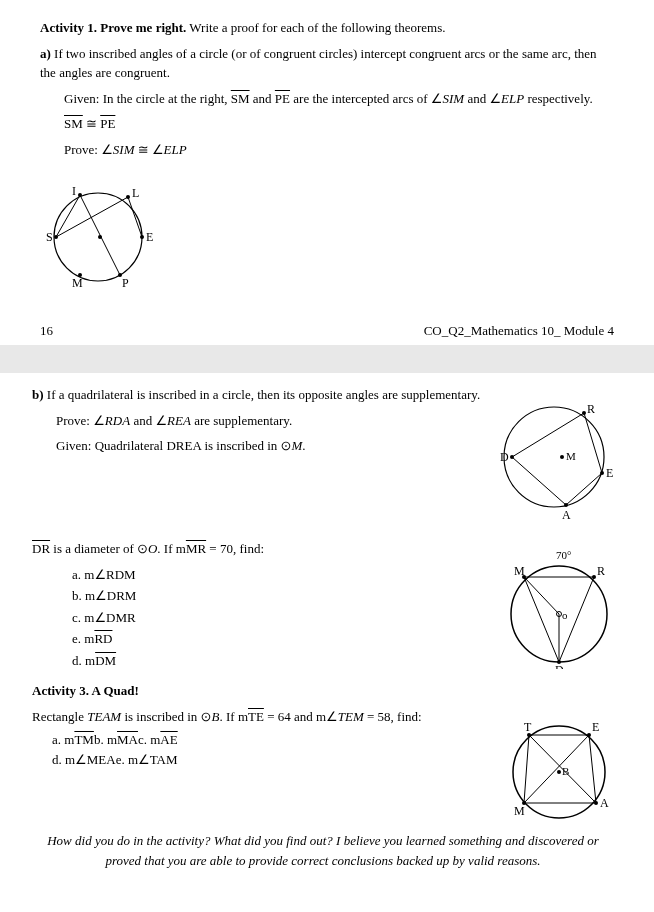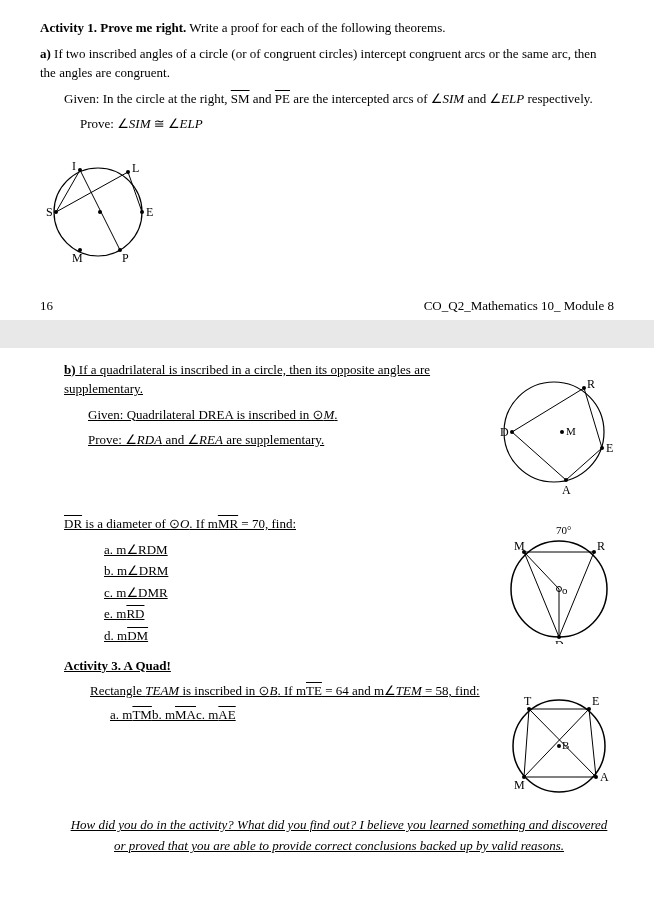--- a/index.html
+++ b/index.html
@@ -25,23 +25,22 @@
 
     
     .section-gray {
       background: #e8e8e8;
       height: 28px;
       width: 100%;
     }
 
     
     .section-bottom {
-      padding: 12px 40px 18px 64px;
+      padding: 12px 40px 18px 32px;
       background: #fff;
-      text-decoration: underline;
     }
 
     .activity-title {
       font-weight: bold;
       display: inline;
     }
 
     .normal-text {
       display: inline;
       font-weight: normal;
@@ -56,21 +55,21 @@
       gap: 10px;
       margin-bottom: 8px;
       flex-direction: column;
     }
     .part-a-text { flex: 1; }
     .part-a-diagram { width: 120px; flex-shrink: 0; margin-top: 0px; }
 
     .overline { text-decoration: overline; }
 
     .given-block { margin-left: 24px; margin-bottom: 4px; }
-    .prove-block { margin-left: 40px; margin-top: 6px; }
+    .prove-block { margin-left: 24px; margin-top: 6px; }
 
     
     .footer-line {
       display: flex;
       justify-content: space-between;
       align-items: center;
       padding: 6px 40px;
       background: #fff;
       border-top: none;
       text-align: center;
@@ -82,47 +81,46 @@
       align-items: flex-start;
       gap: 10px;
       margin-bottom: 10px;
     }
     .part-b-text { flex: 1; }
     .part-b-diagram { width: 120px; flex-shrink: 0; }
 
     
     .act2-layout {
       display: flex;
-      align-items: center;
+      align-items: flex-start;
       gap: 26px;
     }
     .act2-text { flex: 1; }
     .act2-diagram { width: 110px; flex-shrink: 0; }
 
     .list-item { margin-left: 40px; margin-bottom: 2px; }
 
     
     .act3-layout {
       display: flex;
       align-items: flex-start;
       gap: 10px;
     }
-    .act3-text { flex: 1; margin-left: 26px; }
+    .act3-text { flex: 1; }
     .act3-diagram { width: 110px; flex-shrink: 0; }
 
     .act3-row {
       display: flex;
       margin-left: 20px;
       margin-bottom: 4px;
     }
 
     .italic-block {
       font-style: italic;
       text-align: center;
-      margin-top: 10px;
       line-height: 1.6;
     }
 
     svg text { font-family: 'Times New Roman', Times, serif; }
   </style>
 </head>
 <body>
 
 <div class="page">
 
@@ -134,20 +132,21 @@
     </p>
 
     <div class="part-a">
       <div class="part-a-text">
         <p>
           <strong>a)</strong>
           If two inscribed angles of a circle (or of congruent circles) intercept congruent arcs or the same arc, then the angles are congruent.
         </p>
         <div class="given-block">
           <p>Given: In the circle at the right, <span class="overline">SM</span> and <span class="overline">PE</span> are the intercepted arcs of ∠<i>SIM</i> and ∠<i>ELP</i> respectively.</p>
+          <p><span class="overline">SM</span> ≅ <span class="overline">PE</span></p>
         </div>
         <div class="prove-block">
           <p>Prove: ∠<i>SIM</i> ≅ ∠<i>ELP</i></p>
         </div>
       </div>
       <div class="part-a-diagram">
         
         <svg width="120" height="120" viewBox="0 0 120 120">
 
           <circle cx="58" cy="62" r="44" fill="none" stroke="#000" stroke-width="1.2"></circle>
@@ -178,36 +177,36 @@
           <line x1="88" y1="22" x2="16" y2="62" stroke="#000" stroke-width="1"></line>
           <line x1="88" y1="22" x2="102" y2="62" stroke="#000" stroke-width="1"></line>
         </svg>
       </div>
     </div>
 
   </div>
 
   <div class="footer-line">
     <span>16</span>
-    <span>CO_Q2_Mathematics 10_ Module 8</span>
+    <span>CO_Q2_Mathematics 10_ Module 4</span>
   </div>
 
   <div class="section-gray"></div>
 
   <div class="section-bottom">
 
     <div class="part-b">
       <div class="part-b-text">
         <p>
           <strong>b)</strong>
           If a quadrilateral is inscribed in a circle, then its opposite angles are supplementary.
         </p>
         <div class="given-block">
+          <p>Prove: ∠<i>RDA</i> and ∠<i>REA</i> are supplementary.</p>
           <p>Given: Quadrilateral DREA is inscribed in ⊙<i>M</i>.</p>
-          <p>Prove: ∠<i>RDA</i> and ∠<i>REA</i> are supplementary.</p>
         </div>
       </div>
       <div class="part-b-diagram">
         
         <svg width="120" height="140" viewBox="0 0 120 140">
 
           <circle cx="60" cy="72" r="50" fill="none" stroke="#000" stroke-width="1.2"></circle>
 
           <circle cx="68" cy="72" r="2" fill="#000"></circle>
           <text x="72" y="75" font-size="11">M</text>
@@ -279,20 +278,24 @@
       <div class="act3-layout">
         <div class="act3-text">
           <p>
             Rectangle <i>TEAM</i> is inscribed in ⊙<i>B</i>. If m<span class="overline">TE</span> = 64 and m∠<i>TEM</i> = 58, find:
           </p>
           <div class="act3-row">
             <span>a. m<span class="overline">TM</span></span>
             <span>b. m<span class="overline">MA</span></span>
             <span>c. m<span class="overline">AE</span></span>
           </div>
+          <div class="act3-row">
+            <span>d. m∠MEA</span>
+            <span>e. m∠TAM</span>
+          </div>
         </div>
         <div class="act3-diagram">
           
           <svg width="110" height="120" viewBox="0 0 110 120">
 
             <circle cx="55" cy="65" r="46" fill="none" stroke="#000" stroke-width="1.5"></circle>
 
             <circle cx="55" cy="65" r="2" fill="#000"></circle>
             <text x="58" y="68" font-size="11">B</text>
 

